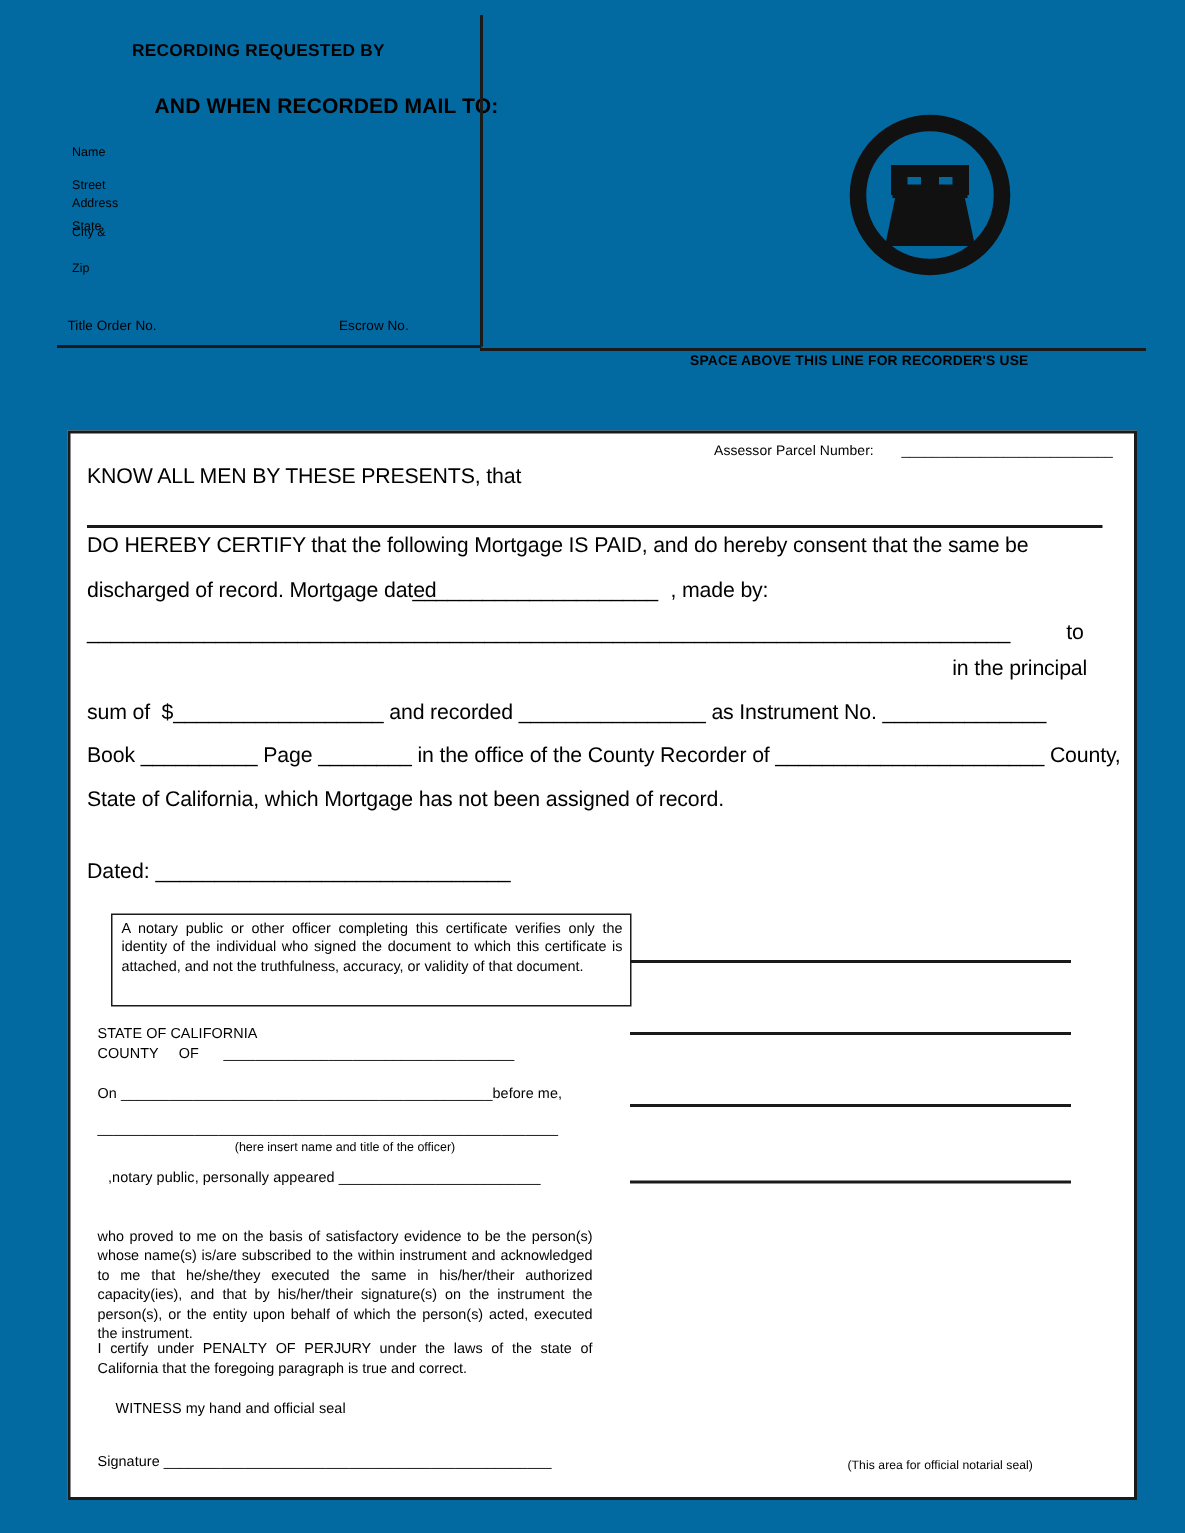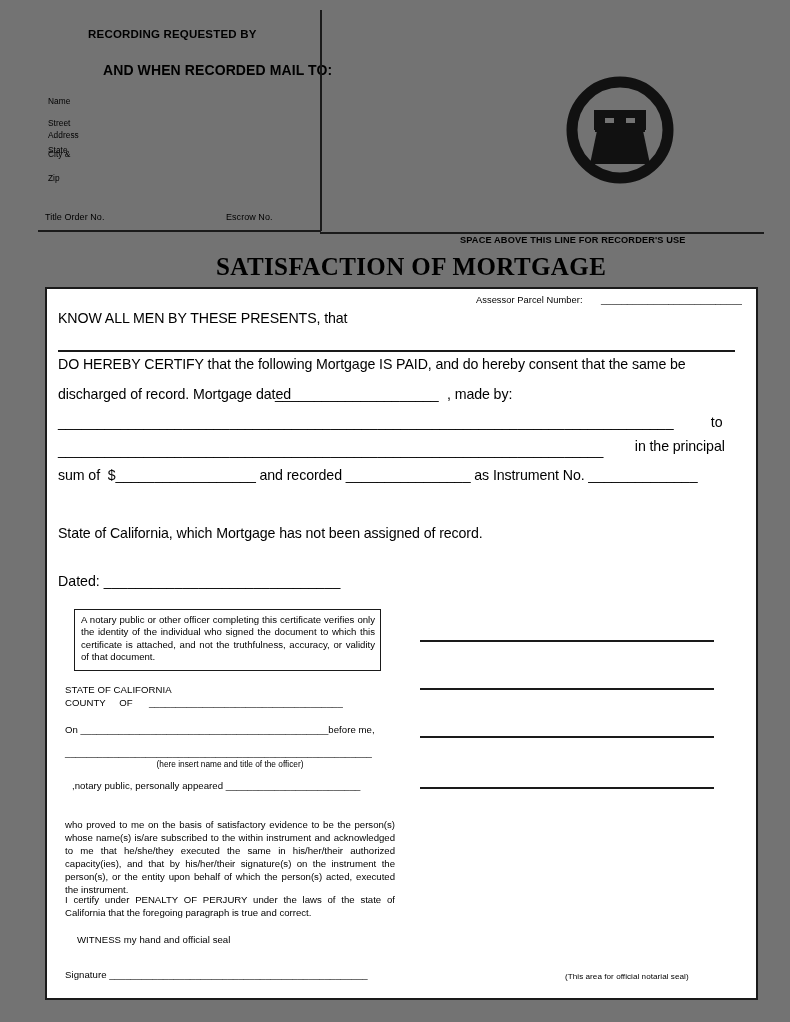--- a/index.html
+++ b/index.html
@@ -8,21 +8,21 @@
     background: #ffffff;
   }
   body {
     font-family: "Liberation Sans", sans-serif;
     color: #000000;
   }
   #page {
     position: relative;
     width: 790px;
     height: 1022px;
-    background: #737373;
+    background: #0369a1;
     overflow: hidden;
   }
   .rule { position: absolute; background: #1a1a1a; }
   .txt { position: absolute; white-space: pre; line-height: 1.12; }
 
   
   .hdr-title {
     font-size: 11.5px;
     font-weight: bold;
     letter-spacing: 0.2px;
@@ -132,51 +132,50 @@
 
   <div id="logo" style="left:562px; top:72px;">
     <svg width="116" height="116" viewBox="0 0 116 116" aria-hidden="true">
       <circle cx="58" cy="58" r="48" fill="none" stroke="#111111" stroke-width="11"></circle>
       <path d="M 32 42 L 32 62 L 43 62 L 43 50 L 52 50 L 52 62 L 64 62 L 64 50 L 73 50 L 73 62 L 84 62 L 84 42 Z" fill="#111111" transform="translate(0,-4)"></path>
       <path d="M 36 54 L 80 54 L 88 92 L 28 92 Z" fill="#111111"></path>
       <rect x="33" y="51" width="50" height="9" fill="#111111"></rect>
     </svg>
   </div>
 
-  <div class="doc-title" style="left:216px; top:253px;">SATISFACTION OF MORTGAGE</div>
 
   <div id="main-box">
 
     <div class="txt apn" style="left:429px; top:6px;">Assessor Parcel Number:</div>
     <div class="txt apn" style="left:554px; top:6px;">___________________________</div>
 
     <div class="txt body-line" style="left:11px; top:22px;">KNOW ALL MEN BY THESE PRESENTS, that</div>
 
     <div class="rule" style="left:11px; top:61px; width:677px; height:1.5px;"></div>
 
     <div class="txt body-line" style="left:11px; top:68px;">DO HEREBY CERTIFY that the following Mortgage IS PAID, and do hereby consent that the same be</div>
 
     <div class="txt body-line" style="left:11px; top:98px;">discharged of record. Mortgage dated </div>
     <div class="txt body-line" style="left:228px; top:98px;">_____________________</div>
     <div class="txt body-line" style="left:400px; top:98px;">, made by:</div>
 
     <div class="txt body-line" style="left:11px; top:126px;">_______________________________________________________________________________</div>
     <div class="txt body-line" style="left:660px; top:126px;"> to</div>
 
-    <div class="txt body-line" style="left:11px; top:154px;">______________________________________________________________________</div>
     <div class="txt body-line" style="left:584px; top:150px;"> in the principal</div>
 
     <div class="txt body-line" style="left:11px; top:179px;">sum of  $__________________ and recorded ________________ as Instrument No. ______________</div>
 
+    <div class="txt body-line" style="left:11px; top:208px;">Book __________ Page ________ in the office of the County Recorder of _______________________ County,</div>
 
     <div class="txt body-line" style="left:11px; top:237px;">State of California, which Mortgage has not been assigned of record.</div>
 
     <div class="txt dated-line" style="left:11px; top:285px;">Dated: ______________________________</div>
 
-    <div style="position:absolute; left:27px; top:320px; width:307px; height:62px;
+    <div style="position:absolute; left:27px; top:320px; width:347px; height:62px;
                 border:1.4px solid #1a1a1a; box-sizing:border-box;
                 padding:4px 5px 3px 6px; font-size:9.6px; line-height:1.30;
                 text-align:justify;">
       <span>A notary public or other officer completing this certificate verifies only the identity of the individual who signed the document to which this certificate is attached, and not the truthfulness, accuracy, or validity of that document.</span>
     </div>
 
     <div class="txt sm" style="left:18px; top:396px;">STATE OF CALIFORNIA</div>
     <div class="txt sm" style="left:18px; top:409px;">COUNTY     OF      ____________________________________</div>
 
     <div class="txt sm" style="left:18px; top:436px;">On ______________________________________________before me,</div>

